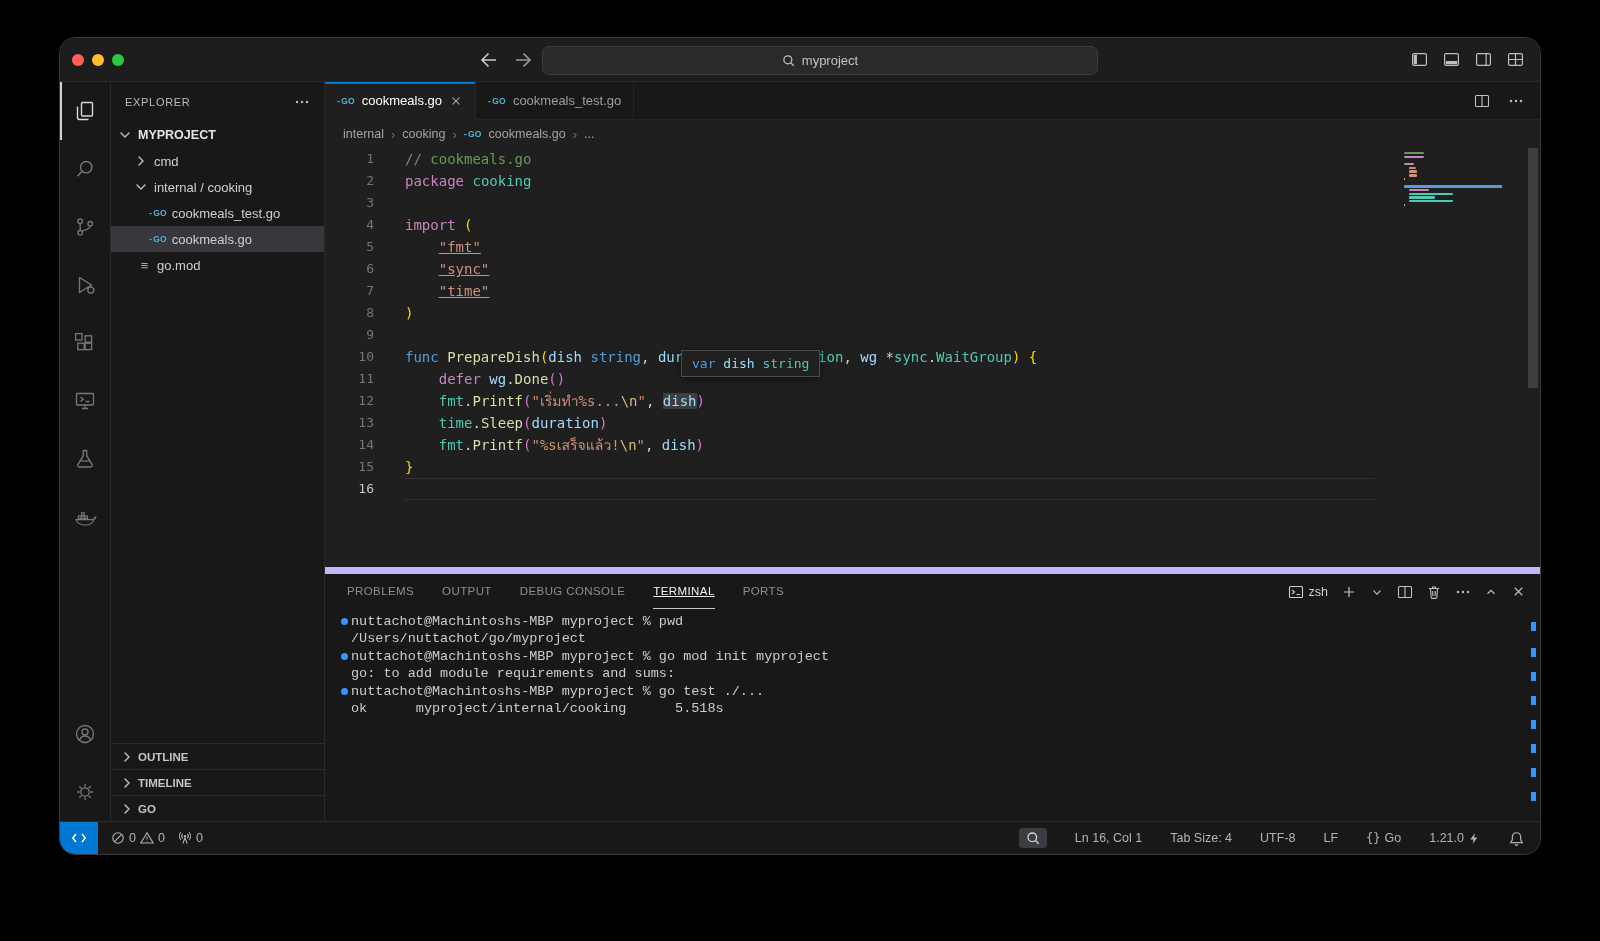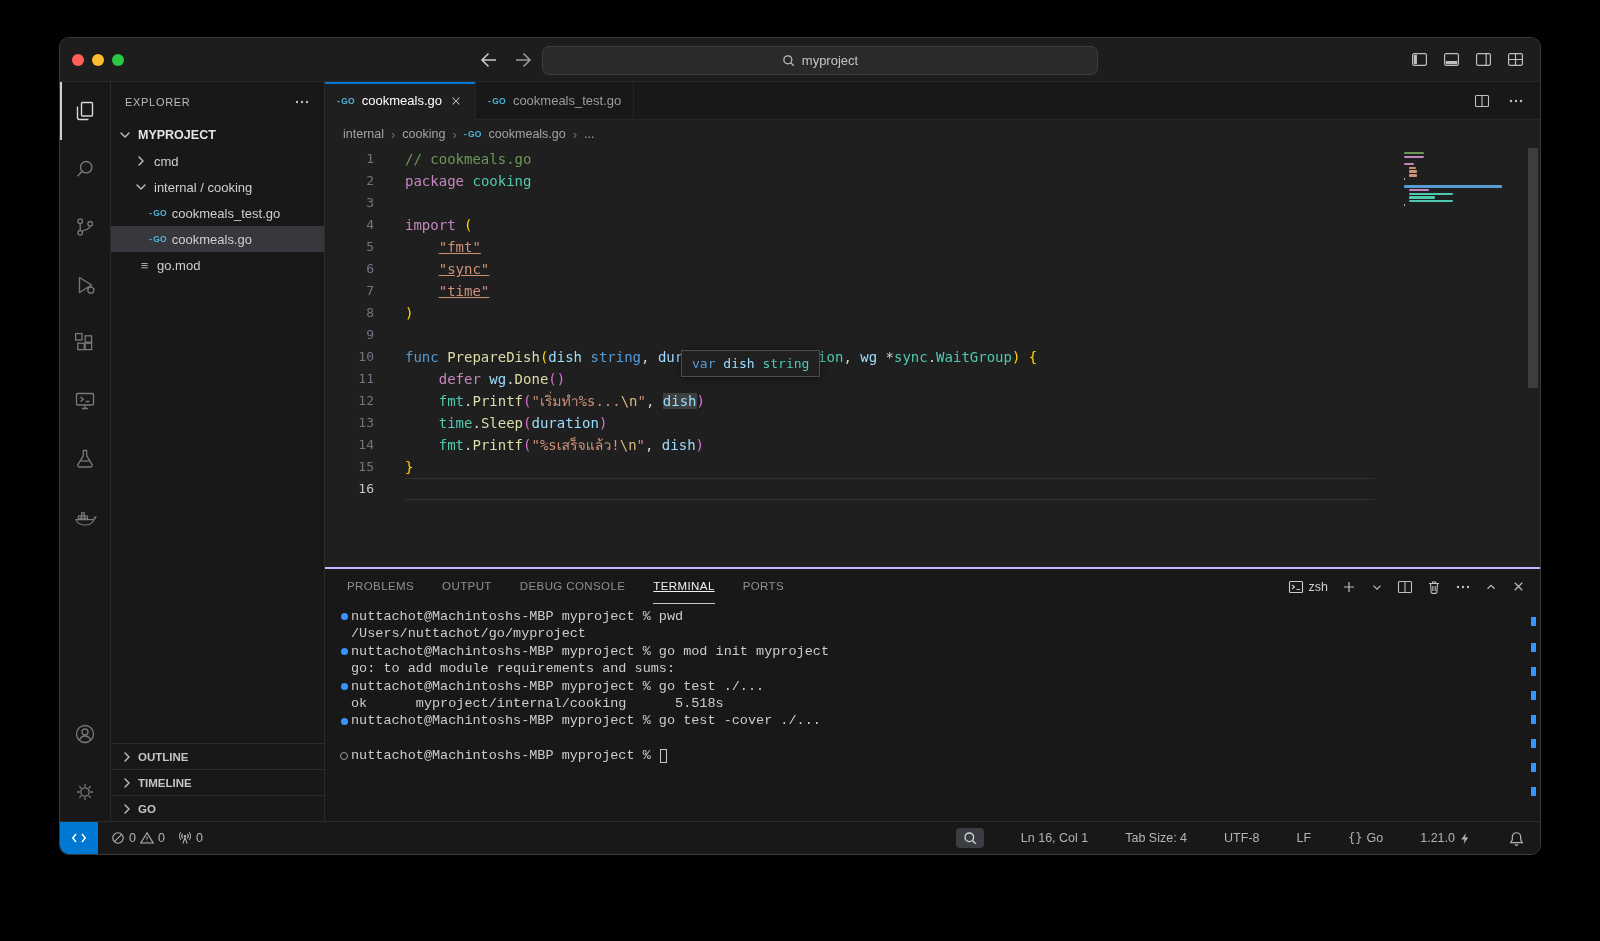--- a/index.html
+++ b/index.html
@@ -1,19 +1,19 @@
 <!DOCTYPE html>
 <html><head>
 <meta charset="utf-8">
 <style>
   *{margin:0;padding:0;box-sizing:border-box}
   html,body{width:1600px;height:941px;background:#000;overflow:hidden;font-family:"Liberation Sans",sans-serif;}
   .desktop{position:relative;width:1600px;height:941px;background:#000;}
   .window{position:absolute;left:59px;top:37px;width:1482px;height:818px;background:#1f1f1f;border:1px solid #3a3a3a;
-    border-radius:10px;overflow:hidden;display:flex;flex-direction:column;color:#ccc;box-shadow:0 22px 70px rgba(0,0,0,.7);}
+    border-radius:16px;overflow:hidden;display:flex;flex-direction:column;color:#ccc;box-shadow:0 22px 70px rgba(0,0,0,.7);}
   svg{display:block}
   
   .titlebar{flex:0 0 44px;background:#1d1d1d;border-bottom:1px solid #2b2b2b;position:relative;display:flex;align-items:center;}
   .traffic{position:absolute;left:12px;display:flex;gap:8px;}
   .tl{width:12px;height:12px;border-radius:50%;}
   .tl.red{background:#ff5f57}.tl.yellow{background:#febc2e}.tl.green{background:#28c840}
   .nav{position:absolute;left:418px;display:flex;gap:12px;color:#c9c9c9;}
   .nav .fwd{color:#9a9a9a}
   .cmdcenter{position:absolute;left:482px;top:8px;width:556px;height:29px;background:#2a2a2a;border:1px solid #3e3e3e;border-radius:7px;
     display:flex;align-items:center;justify-content:center;gap:7px;color:#c4c4c4;font-size:13px;}
@@ -61,40 +61,40 @@
   .tk-str{color:#ce9178}.tk-strlink{color:#ce9178;text-decoration:underline}
   .tk-esc{color:#d7ba7d}.tk-b1{color:#ffd700}.tk-b2{color:#da70d6}
   .tk-hover{background:rgba(95,99,102,.45);}
   .minimap{position:absolute;top:4px;right:24px;width:112px;}
   .mm-line{height:2.4px;margin-bottom:1.3px;border-radius:1px;}
   .v-scroll{position:absolute;top:0;right:0;width:14px;bottom:0;}
   .v-thumb{position:absolute;top:0;right:2px;width:10px;height:240px;background:rgba(121,121,121,.35);}
   .hover-tooltip{position:absolute;left:356px;top:202px;background:#202021;border:1px solid #4d4d4d;padding:5px 10px;font-size:13px;
     white-space:pre;z-index:5;box-shadow:0 2px 10px rgba(0,0,0,.5);}
   
-  .panel{flex:1;min-height:0;background:#181818;border-top:2px solid #c4b5fd;display:flex;flex-direction:column;position:relative;}
+  .panel{flex:1;min-height:0;background:#181818;border-top:7px solid #c4b5fd;display:flex;flex-direction:column;position:relative;}
   .panel-header{flex:0 0 35px;display:flex;align-items:center;padding:0 14px 0 22px;}
   .panel-tab{font-size:11.5px;letter-spacing:.4px;color:#8f8f8f;margin-right:28px;height:35px;display:flex;align-items:center;border-bottom:1px solid transparent;cursor:pointer;}
   .panel-tab.active{color:#f2f2f2;border-bottom-color:#c7c7c7;text-decoration:underline;}
   .panel-actions{margin-left:auto;display:flex;align-items:center;gap:13px;color:#c0c0c0;}
   .shell-chip{display:flex;align-items:center;gap:5px;font-size:12.5px;color:#cfcfcf;}
   .term{flex:1;padding:4px 0 0 12px;font-family:"DejaVu Sans Mono",monospace;font-size:13.5px;color:#ccc;position:relative;min-height:0;}
   .term-line{display:flex;height:17.4px;line-height:17.4px;white-space:pre;align-items:center;}
   .dec{flex:0 0 14px;display:flex;align-items:center;justify-content:center;height:100%;}
   .dec.filled::after{content:"";width:7px;height:7px;border-radius:50%;background:#3794ff;}
   .dec.outline::after{content:"";width:6px;height:6px;border-radius:50%;border:1.5px solid #9b9b9b;}
   .txt{white-space:pre;font-family:Liberation Mono, monospace;}
   .term-cursor{display:inline-block;width:7.5px;height:14px;border:1px solid #c8c8c8;margin-left:1px;}
   .panel-ruler{position:absolute;right:3px;top:34px;bottom:0;width:8px;}
   .p-mark{position:absolute;right:1px;width:5px;height:9px;background:#3794ff;}
   
   .statusbar{flex:0 0 32px;background:#181818;border-top:1px solid #2b2b2b;display:flex;align-items:center;font-size:12.5px;color:#b4b4b4;}
   .remote{height:32px;background:#0078d4;color:#fff;display:flex;align-items:center;padding:0 11px;cursor:pointer;}
   .sb-item{display:flex;align-items:center;gap:4px;margin-left:13px;cursor:pointer;}
-  .sb-right{margin-left:auto;display:flex;align-items:center;gap:37px;padding-right:16px;padding-left:28px;}
+  .sb-right{margin-left:auto;display:flex;align-items:center;gap:28px;padding-right:16px;padding-left:28px;}
   .sb-right .sb-item{margin-left:0;}
   .zoom-btn{background:#3a3d41;border-radius:4px;padding:3px 7px;display:flex;align-items:center;color:#d6d6d6;cursor:pointer;}
   .braces{font-size:12px;color:#b4b4b4;font-family:"DejaVu Sans Mono",monospace;}
 </style>
 </head>
 <body>
 
 <div class="desktop">
 <div class="window">
 
@@ -471,23 +471,21 @@
           </div>
         </div>
         <div class="term">
           <div>
                 <div class="term-line"><span class="dec filled"></span><span class="txt">nuttachot@Machintoshs-MBP myproject % pwd</span></div>
                 <div class="term-line"><span class="dec"></span><span class="txt">/Users/nuttachot/go/myproject</span></div>
                 <div class="term-line"><span class="dec filled"></span><span class="txt">nuttachot@Machintoshs-MBP myproject % go mod init myproject</span></div>
                 <div class="term-line"><span class="dec"></span><span class="txt">go: to add module requirements and sums:</span></div>
                 <div class="term-line"><span class="dec filled"></span><span class="txt">nuttachot@Machintoshs-MBP myproject % go test ./...</span></div>
                 <div class="term-line"><span class="dec"></span><span class="txt">ok      myproject/internal/cooking      5.518s</span></div>
-                <div class="term-line"><span class="dec filled"></span><span class="txt">nuttachot@Machintoshs-MBP myproject % go test -cover ./...</span></div>
                 <div class="term-line"><span class="dec"></span></div>
-                <div class="term-line"><span class="dec outline"></span><span class="txt">nuttachot@Machintoshs-MBP myproject % </span><span class="term-cursor"></span></div>
               </div>
         </div>
         <div class="panel-ruler">
               <div class="p-mark" style="top: 14px;"></div>
               <div class="p-mark" style="top: 40px;"></div>
               <div class="p-mark" style="top: 64px;"></div>
               <div class="p-mark" style="top: 88px;"></div>
               <div class="p-mark" style="top: 112px;"></div>
               <div class="p-mark" style="top: 136px;"></div>
               <div class="p-mark" style="top: 160px;"></div>

